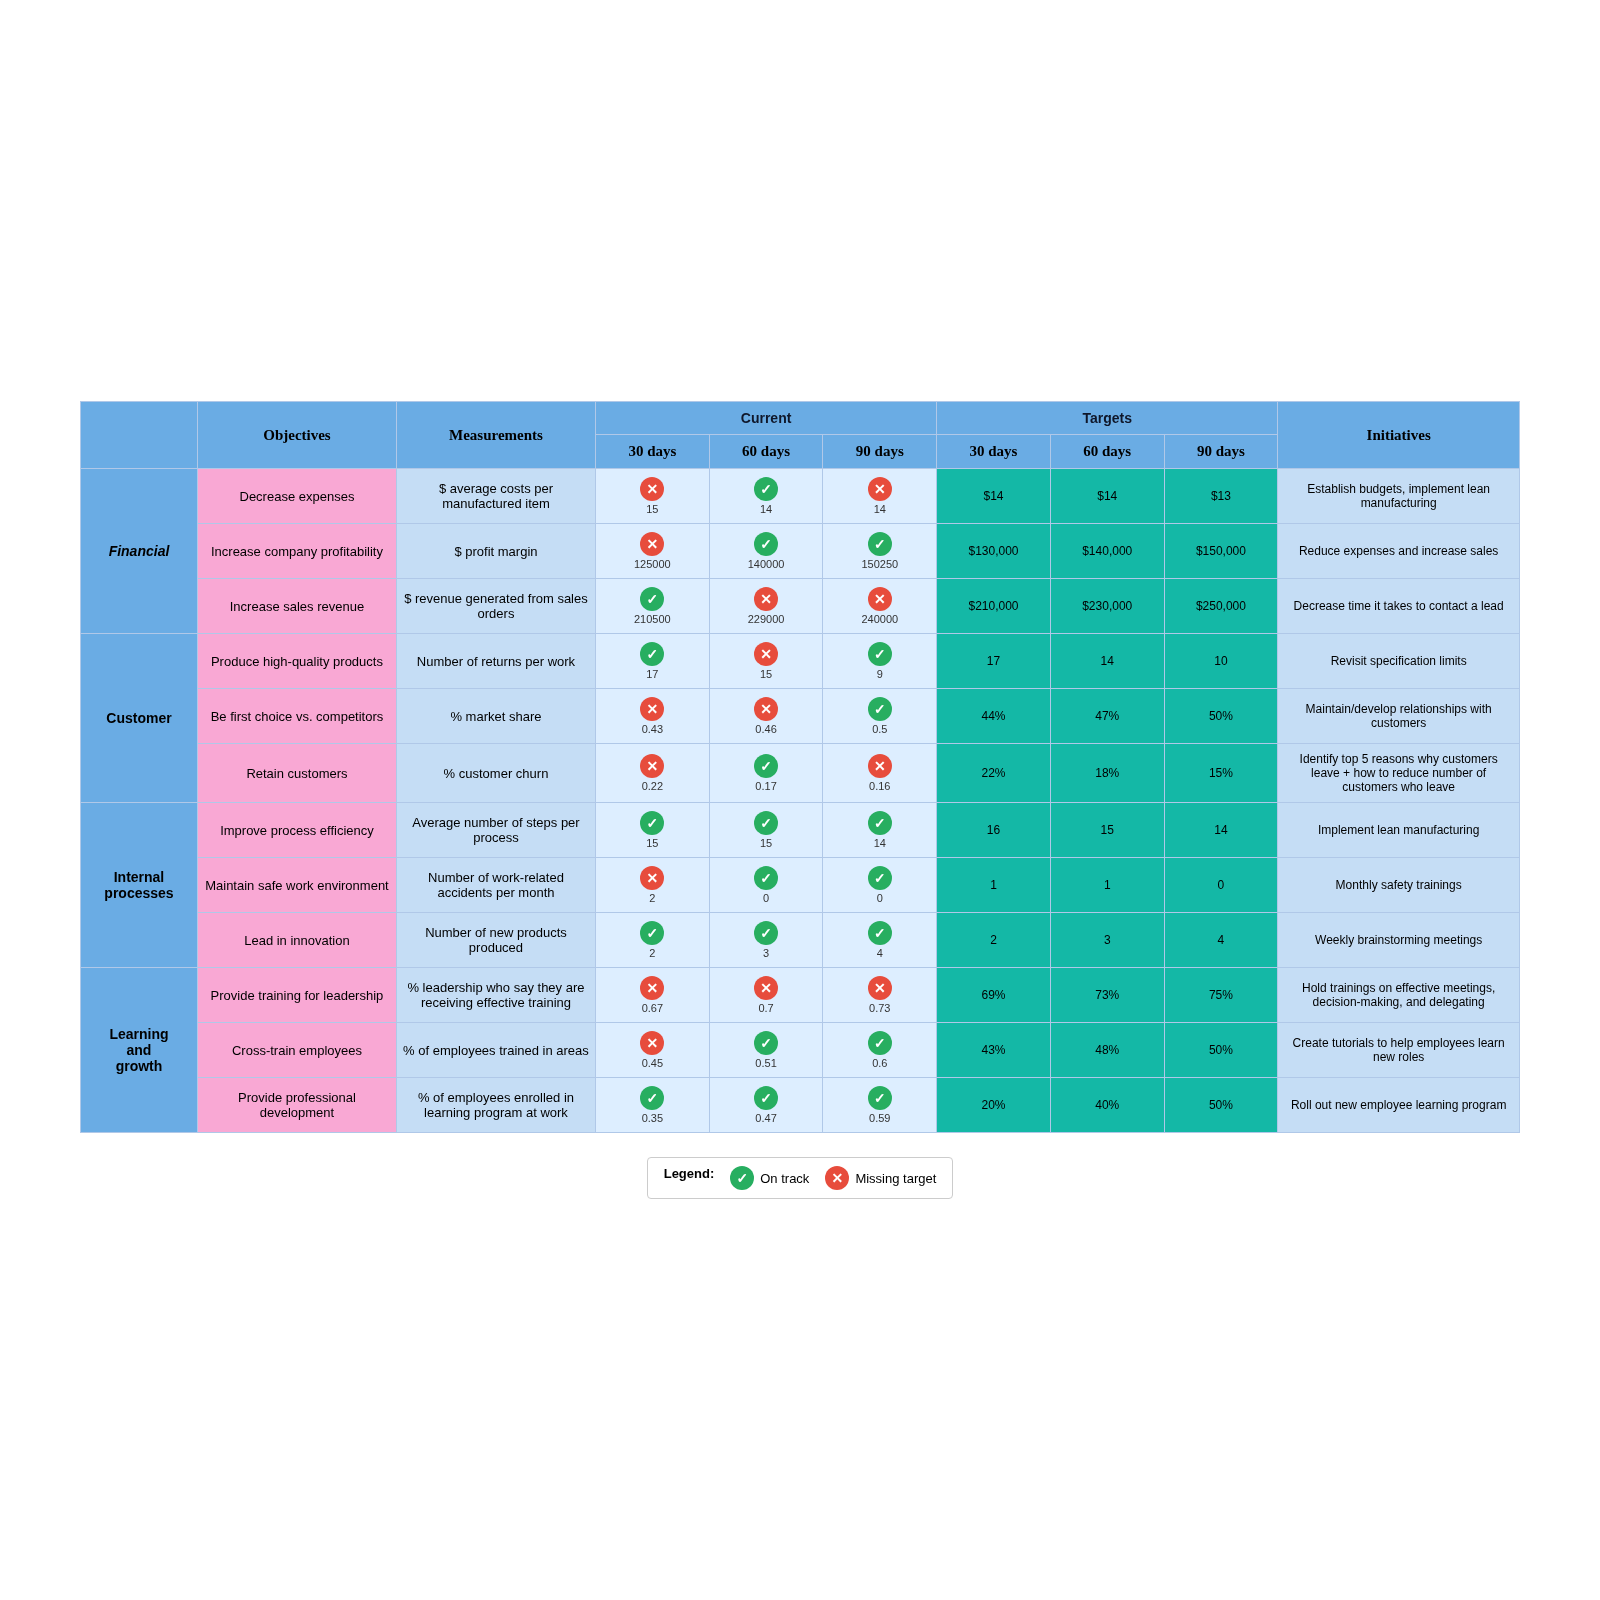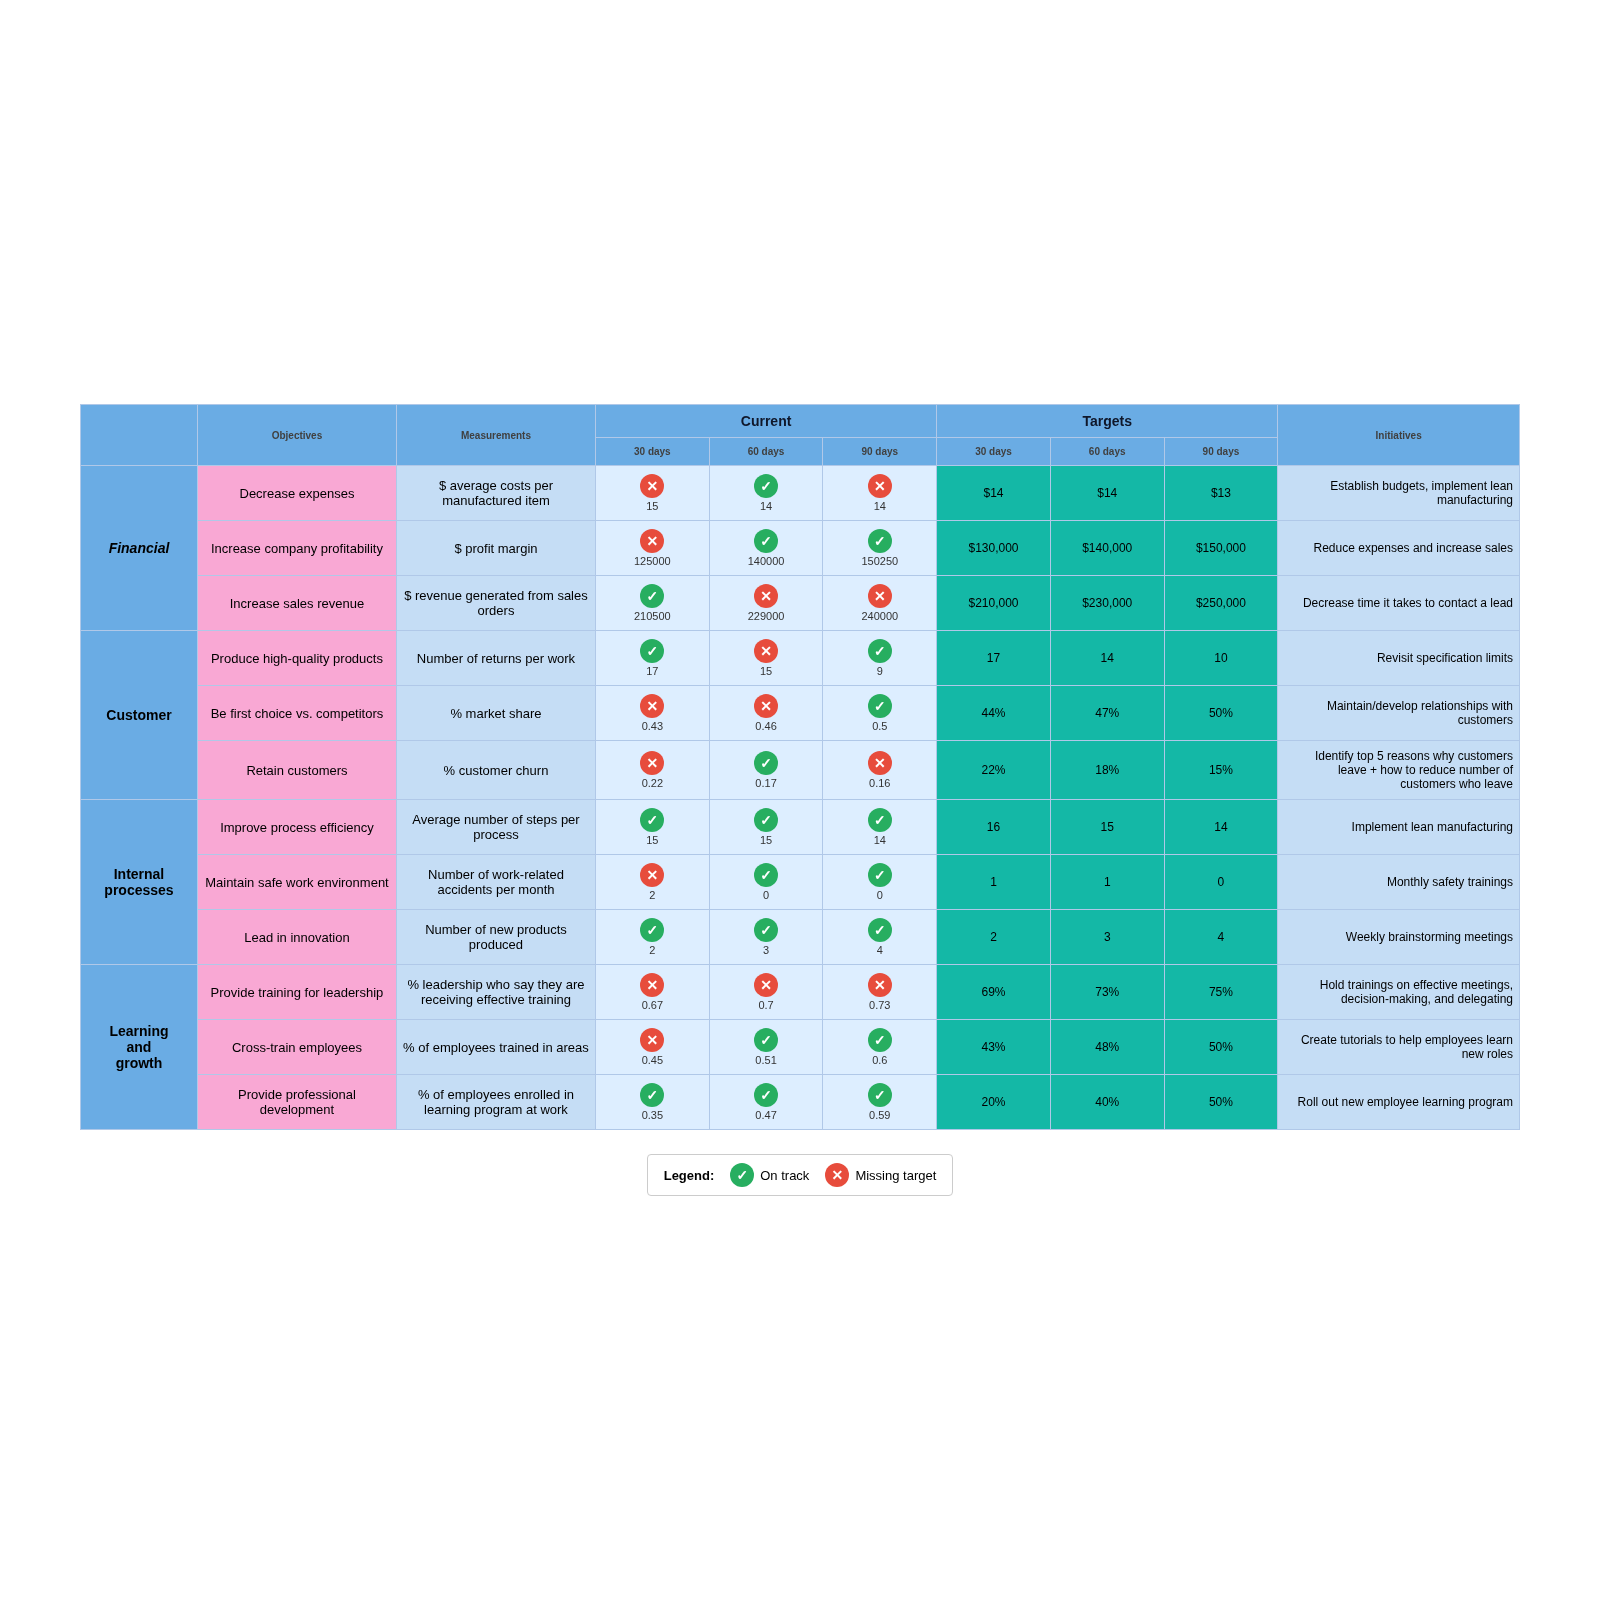--- a/index.html
+++ b/index.html
@@ -28,23 +28,24 @@
       vertical-align: middle;
     }
     .header-group {
       background-color: #6aace4;
       color: #0f172a;
       font-weight: bold;
       font-size: 14px;
     }
     .sub-header {
       background-color: #6aace4;
-      color: #404040;
+      color: #000000;
       font-weight: bold;
-      font-size: 10px;
+      font-size: 15px;
+      font-family: Liberation Serif, serif;
     }
     .category-cell {
       background-color: #6aace4;
       font-weight: bold;
       font-size: 14px;
       color: #000;
       width: 80px;
     }
     .objectives-col {
       background-color: #f9a8d4;
@@ -63,21 +64,21 @@
     }
     .target-cell {
       background-color: #14b8a6;
       width: 80px;
       font-size: 12px;
     }
     .initiatives-cell {
       background-color: #c5ddf5;
       width: 170px;
       font-size: 12px;
-      text-align: right;
+      text-align: center;
     }
     .icon-wrap {
       display: flex;
       flex-direction: column;
       align-items: center;
       gap: 2px;
     }
     .icon-circle {
       width: 24px;
       height: 24px;
@@ -103,21 +104,20 @@
     .legend-container {
       display: flex;
       justify-content: center;
       margin-top: 24px;
     }
     .legend-box {
       border: 1px solid #ccc;
       border-radius: 4px;
       padding: 8px 16px;
       display: flex;
-      align-items: center;
       gap: 16px;
       font-size: 13px;
     }
     .legend-item {
       display: flex;
       align-items: center;
       gap: 6px;
     }
   </style>
 </head>

